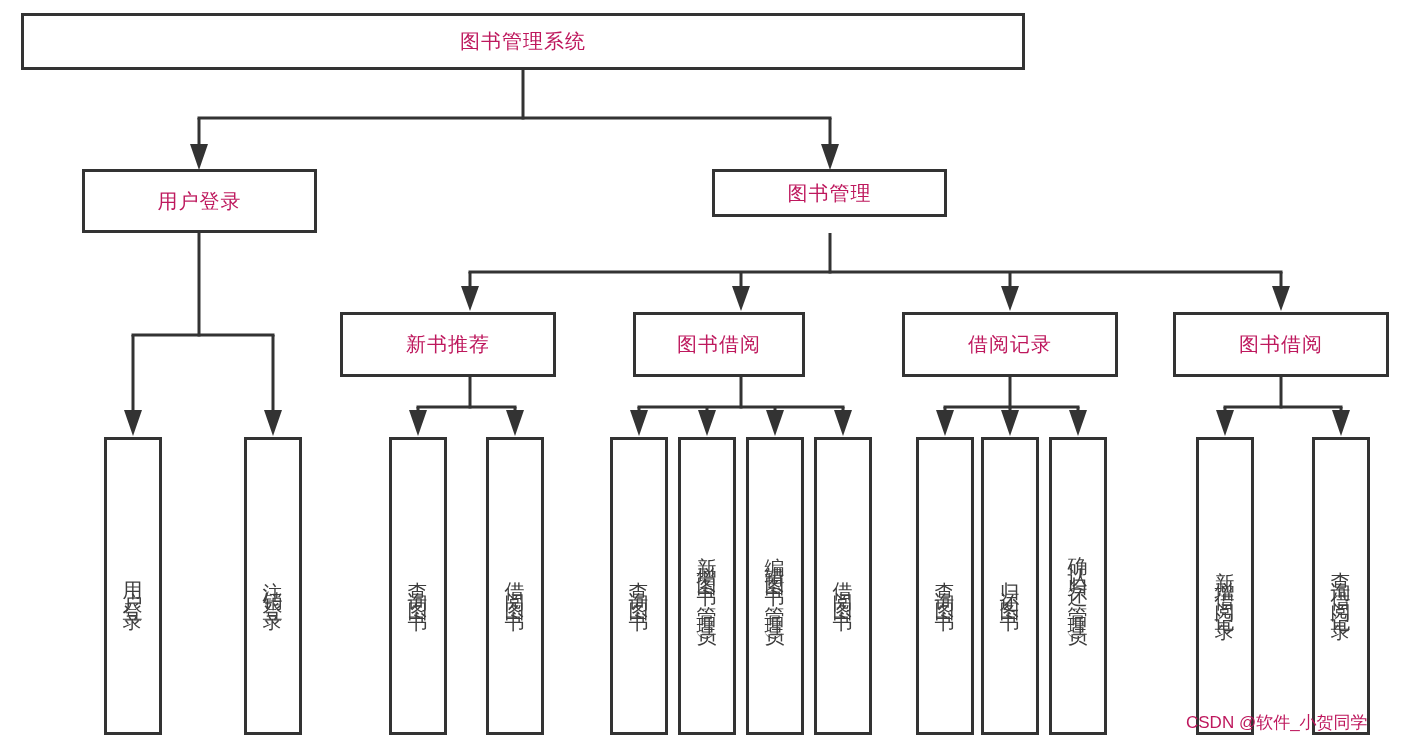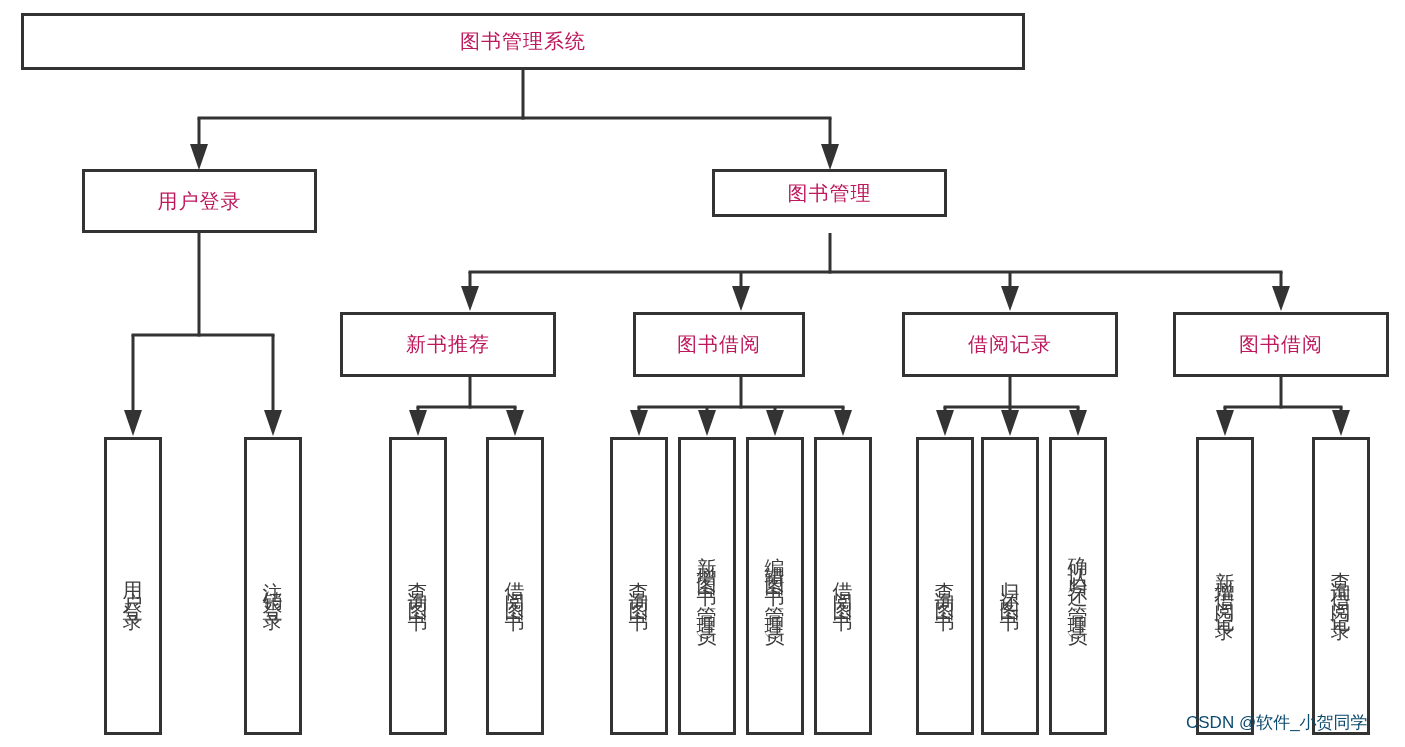--- a/index.html
+++ b/index.html
@@ -57,21 +57,21 @@
     font-size: 20px;
     letter-spacing: 10px;
     color: #3d3d3d;
     line-height: 1;
   }
   .watermark {
     position: absolute;
     left: 1186px;
     top: 711px;
     font-size: 17px;
-    color: #0c4a6e;
+    color: #be185d;
     white-space: nowrap;
     z-index: 5;
   }
 </style>
 </head>
 <body>
 
 <div class="stage">
 
   <svg class="connectors" viewBox="0 0 1405 747" xmlns="http://www.w3.org/2000/svg">

